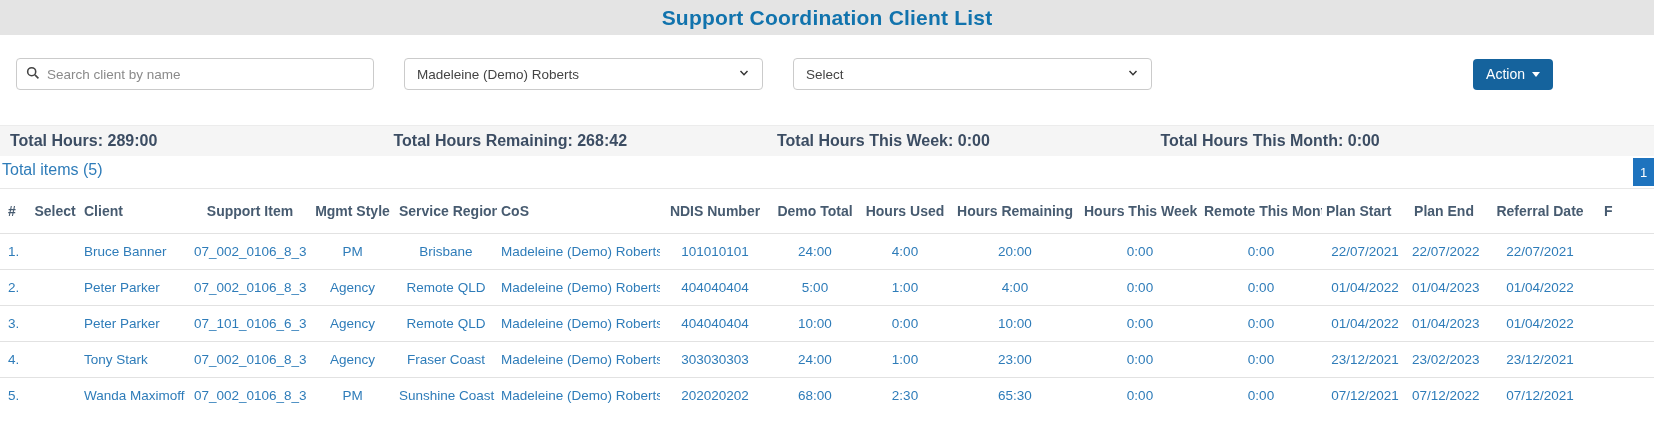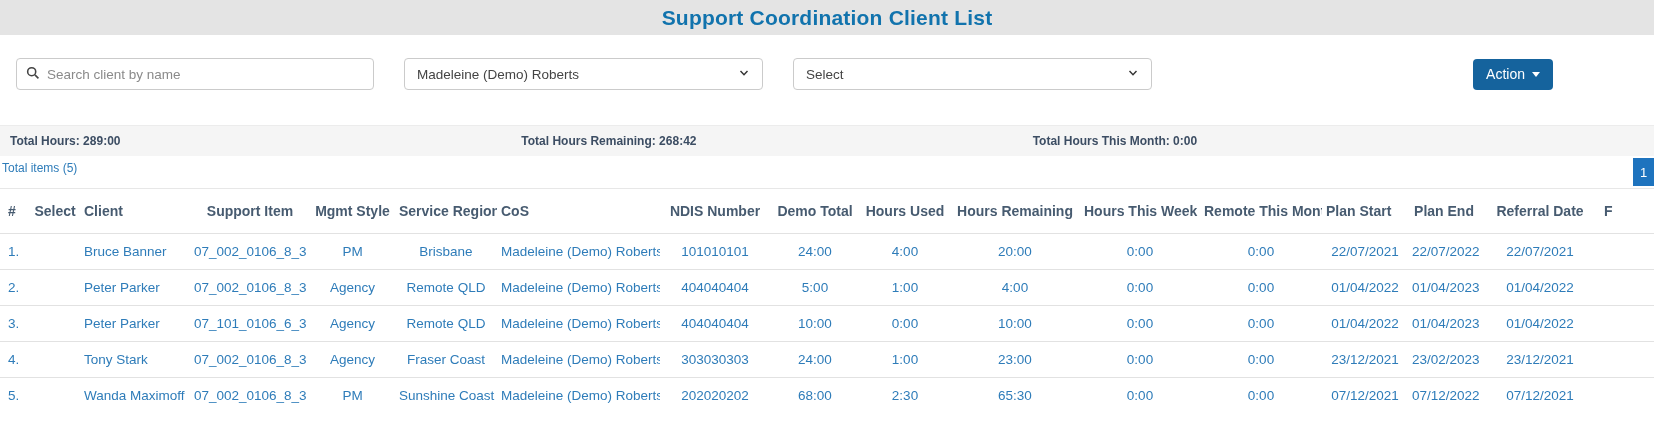--- a/index.html
+++ b/index.html
@@ -16,25 +16,25 @@
   .search-wrap { position:relative; width:358px; }
   .search-wrap .mag { position:absolute; left:10px; top:8px; }
   .search-input { width:358px; height:32px; border:1px solid #cbcbcb; border-radius:4px; padding:0 10px 0 30px; font-size:13.5px; color:#333; font-family:"Liberation Sans",sans-serif; outline:none; }
   .search-input::placeholder { color:#8a8a8a; }
   .select-box { width:359px; height:32px; border:1px solid #cbcbcb; border-radius:4px; background:#fff; margin-left:30px; display:flex; align-items:center; justify-content:space-between; padding:0 12px; font-size:13.5px; color:#444; cursor:pointer; }
   .action-btn { margin-left:auto; background:#15639d; color:#fff; border:none; border-radius:4px; height:31px; padding:0 13px; font-size:14px; font-family:"Liberation Sans",sans-serif; font-weight:400; display:flex; align-items:center; cursor:pointer; }
   .caret-down { display:inline-block; width:0; height:0; border-left:4px solid transparent; border-right:4px solid transparent; border-top:5px solid #fff; margin-left:7px; }
 
   
   .totals-strip { margin-top:35px; height:31px; background:#f5f5f5; border-top:1px solid #ececec; display:flex; align-items:center; padding:0 110px 0 10px; }
-  .totals-strip .tcell { flex:1; font-size:12px; font-weight:700; color:#3c4d63; text-align:left; white-space:nowrap; }
+  .totals-strip .tcell { flex:1; font-size:16px; font-weight:700; color:#3c4d63; text-align:left; white-space:nowrap; }
 
   
   .items-row { display:flex; align-items:flex-start; justify-content:space-between; height:32px; padding:5px 0 0 2px; }
-  .total-items { font-size:12px; color:#2e7cb9; }
+  .total-items { font-size:16px; color:#2e7cb9; }
   .page-btn { width:21px; height:28px; background:#1e73be; color:#fff; font-size:13px; display:flex; align-items:center; justify-content:center; cursor:pointer; margin-top:-3px; }
 
   
   .table-wrap { width:1654px; overflow:hidden; }
   table { width:1700px; table-layout:fixed; border-collapse:collapse; border-top:1px solid #e7e7e7; }
   th { font-size:14px; font-weight:700; color:#475b70; padding:14px 4px; white-space:nowrap; overflow:hidden; }
   td { font-size:13.5px; color:#2e7cb9; padding:10px 4px; white-space:nowrap; overflow:hidden; border-top:1px solid #e2e2e2; }
   th:first-child, td:first-child { padding-left:8px; }
   tbody tr { background:#fff; }
 </style>
@@ -78,20 +78,21 @@
 
     <button class="action-btn">
       <span>Action</span>
       <span class="caret-down"></span>
     </button>
   </div>
 
   <div class="totals-strip">
     <div class="tcell">Total Hours: 289:00</div>
     <div class="tcell">Total Hours Remaining: 268:42</div>
+    <div class="tcell">Total Hours This Week: 0:00</div>
     <div class="tcell">Total Hours This Month: 0:00</div>
   </div>
 
   <div class="items-row">
     <span class="total-items">Total items (5)</span>
     <span class="page-btn">1</span>
   </div>
 
   <div class="table-wrap">
     <table>

